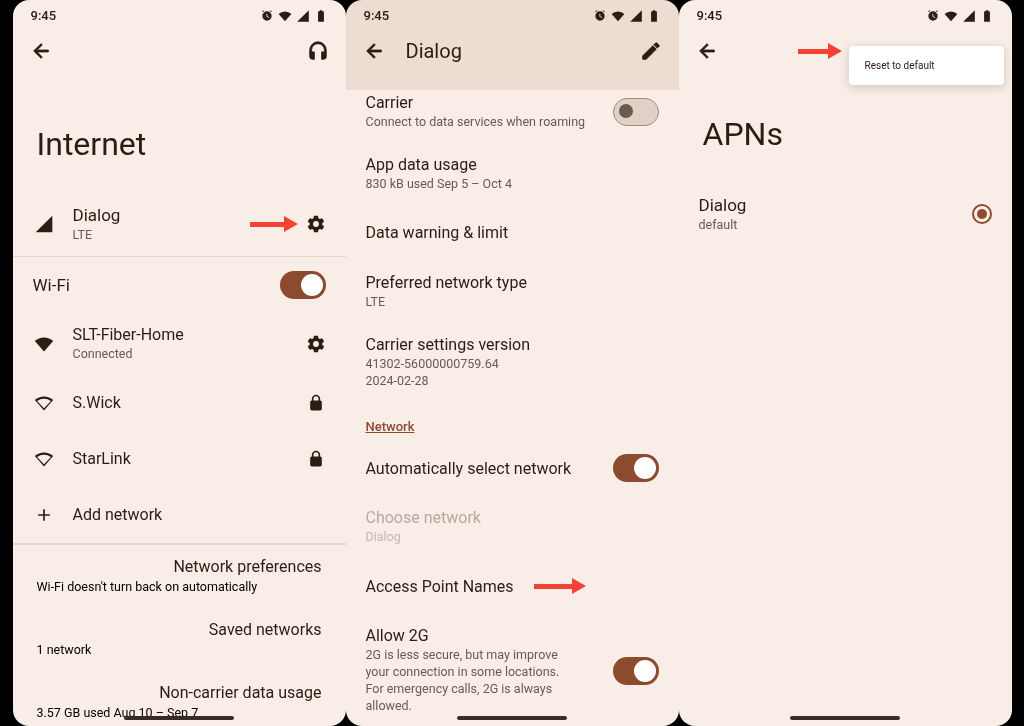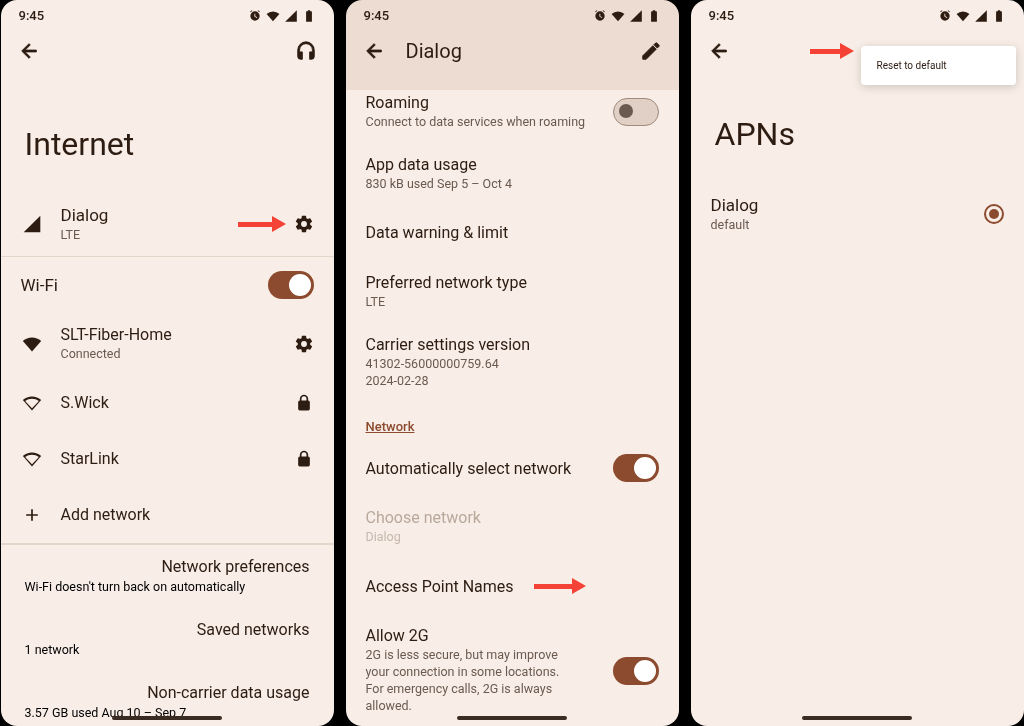--- a/index.html
+++ b/index.html
@@ -8,21 +8,20 @@
     font-family: -apple-system, Roboto, "Segoe UI", sans-serif;
     display: flex;
     justify-content: center;
     align-items: flex-start;
     width: 1024px;
     height: 726px;
     overflow: hidden;
   }
   .phones {
     display: flex;
-    gap: 12px;
     padding: 0;
   }
   .phone {
     width: 333px;
     height: 726px;
     background: #f8eee7;
     border-radius: 16px;
     position: relative;
     overflow: hidden;
     color: #2d1c12;
@@ -344,21 +343,21 @@
       <div class="icon-btn">
           <svg viewBox="0 0 24 24">
             <use href="#i-pencil"></use>
           </svg>
         </div>
     </div>
 
     <div id="s2-list1" style="padding-top:6px">
         <div class="row">
           <div class="texts">
-            <div class="title">Roaming</div>
+            <div class="title">Carrier</div>
             <div class="sub">Connect to data services when roaming</div>
           </div>
           <div class="trail">
             <div class="toggle off"></div>
           </div>
         </div>
         <div class="row">
           <div class="texts">
             <div class="title">App data usage</div>
             <div class="sub">830 kB used Sep 5 – Oct 4</div>

